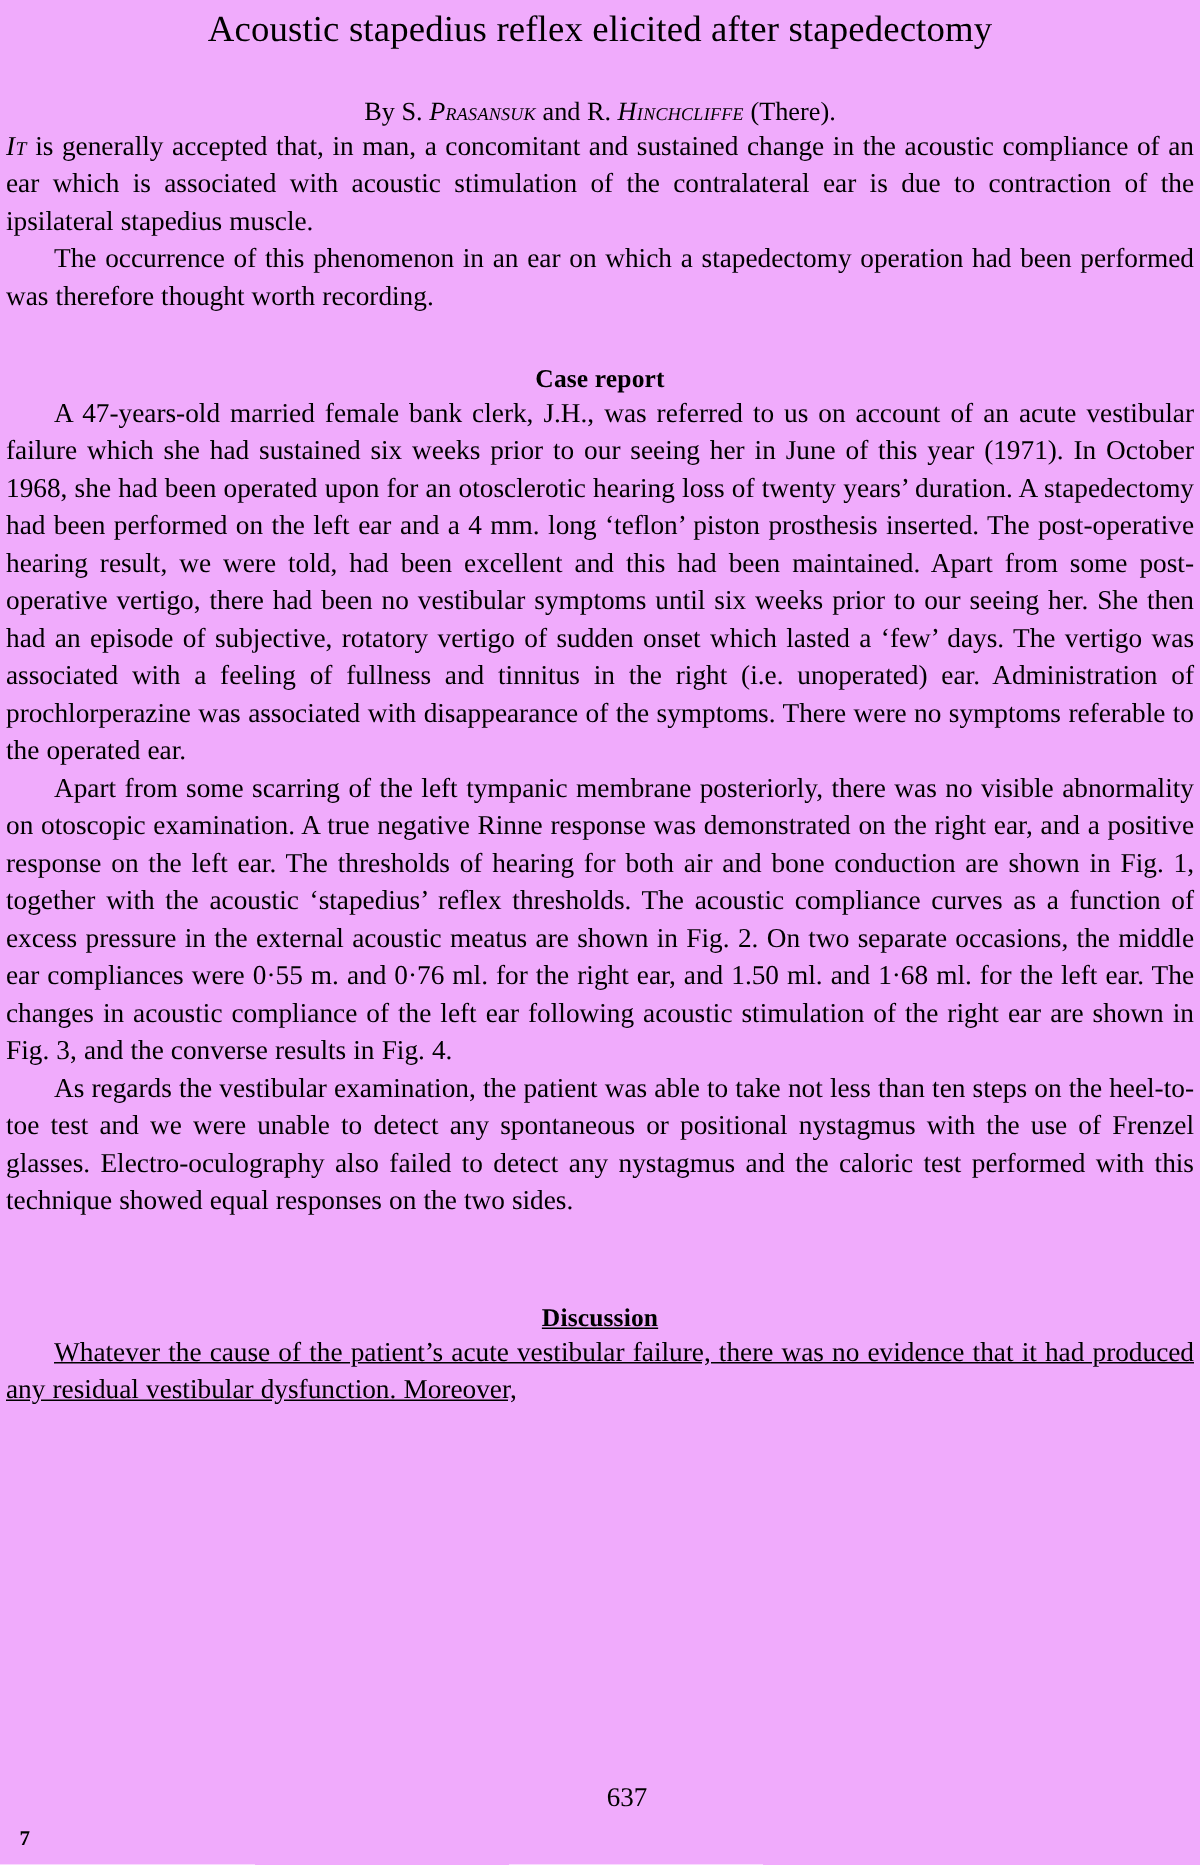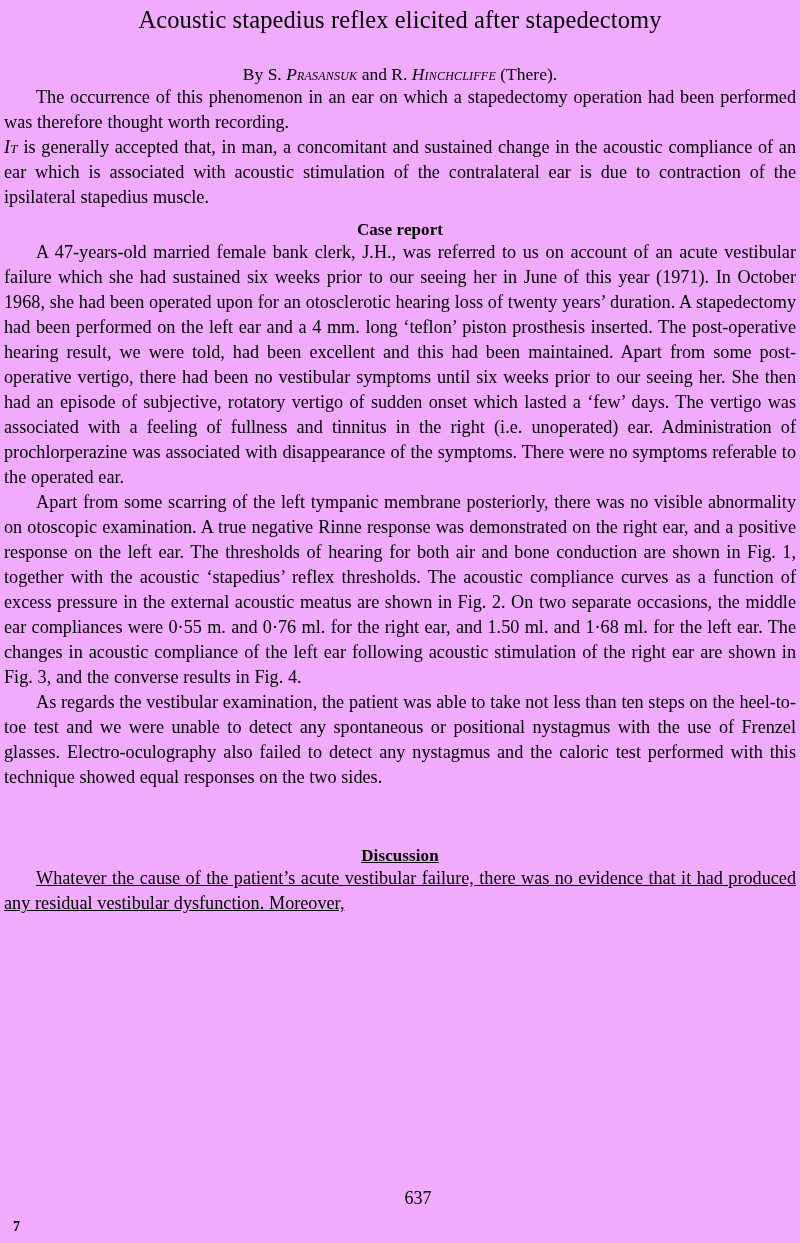--- a/index.html
+++ b/index.html
@@ -65,21 +65,21 @@
     hyphens: none;
   }
   p.indent {
     text-indent: 32px;
   }
   p.noindent {
     text-indent: 0;
   }
 
   .block-opening { margin-top: 22px; }
-  .gap-before-casehead { margin-top: 10px; }
+  .gap-before-casehead { margin-top: 33px; }
   .gap-after-casehead { margin-top: 14px; }
   .gap-before-dischead { margin-top: 56px; text-decoration: underline; }
   .gap-after-dischead { margin-top: 14px; text-decoration: underline; }
 
   .folio {
     position: absolute;
     left: 0;
     right: 0;
     top: 1188px;
     text-align: center;
@@ -99,24 +99,24 @@
 
 <div class="page">
   <div class="content">
 
     <h1 class="title">Acoustic stapedius reflex elicited after stapedectomy</h1>
 
     <div class="byline">
       <span>By S. </span><span class="smallcaps">Prasansuk</span><span> and R. </span><span class="smallcaps">Hinchcliffe</span><span> (There).</span>
     </div>
 
-    <p class="para indent">The occurrence of this phenomenon in an ear on which a stapedectomy operation had been performed was therefore thought worth recording.</p>
-
     <p class="para noindent block-opening"><span class="smallcaps">It</span>
       <span>is generally accepted that, in man, a concomitant and sustained change in the acoustic compliance of an ear which is associated with acoustic stimulation of the contralateral ear is due to contraction of the ipsilateral stapedius muscle.</span></p>
+
+    <p class="para indent">The occurrence of this phenomenon in an ear on which a stapedectomy operation had been performed was therefore thought worth recording.</p>
 
     <div class="section-head gap-before-casehead">Case report</div>
 
     <p class="para indent gap-after-casehead">A 47-years-old married female bank clerk, J.H., was referred to us on account of an acute vestibular failure which she had sustained six weeks prior to our seeing her in June of this year (1971). In October 1968, she had been operated upon for an otosclerotic hearing loss of twenty years’ duration. A stapedectomy had been performed on the left ear and a 4 mm. long ‘teflon’ piston prosthesis inserted. The post-operative hearing result, we were told, had been excellent and this had been maintained. Apart from some post-operative vertigo, there had been no vestibular symptoms until six weeks prior to our seeing her. She then had an episode of subjective, rotatory vertigo of sudden onset which lasted a ‘few’ days. The vertigo was associated with a feeling of fullness and tinnitus in the right (i.e. unoperated) ear. Administration of prochlorperazine was associated with disappearance of the symptoms. There were no symptoms referable to the operated ear.</p>
     <p class="para indent">Apart from some scarring of the left tympanic membrane posteriorly, there was no visible abnormality on otoscopic examination. A true negative Rinne response was demonstrated on the right ear, and a positive response on the left ear. The thresholds of hearing for both air and bone conduction are shown in Fig. 1, together with the acoustic ‘stapedius’ reflex thresholds. The acoustic compliance curves as a function of excess pressure in the external acoustic meatus are shown in Fig. 2. On two separate occasions, the middle ear compliances were 0·55 m. and 0·76 ml. for the right ear, and 1.50 ml. and 1·68 ml. for the left ear. The changes in acoustic compliance of the left ear following acoustic stimulation of the right ear are shown in Fig. 3, and the converse results in Fig. 4.</p>
     <p class="para indent">As regards the vestibular examination, the patient was able to take not less than ten steps on the heel-to-toe test and we were unable to detect any spontaneous or positional nystagmus with the use of Frenzel glasses. Electro-oculography also failed to detect any nystagmus and the caloric test performed with this technique showed equal responses on the two sides.</p>
 
     <div class="section-head gap-before-dischead">Discussion</div>
 
     <p class="para indent gap-after-dischead">Whatever the cause of the patient’s acute vestibular failure, there was no evidence that it had produced any residual vestibular dysfunction. Moreover,</p>

